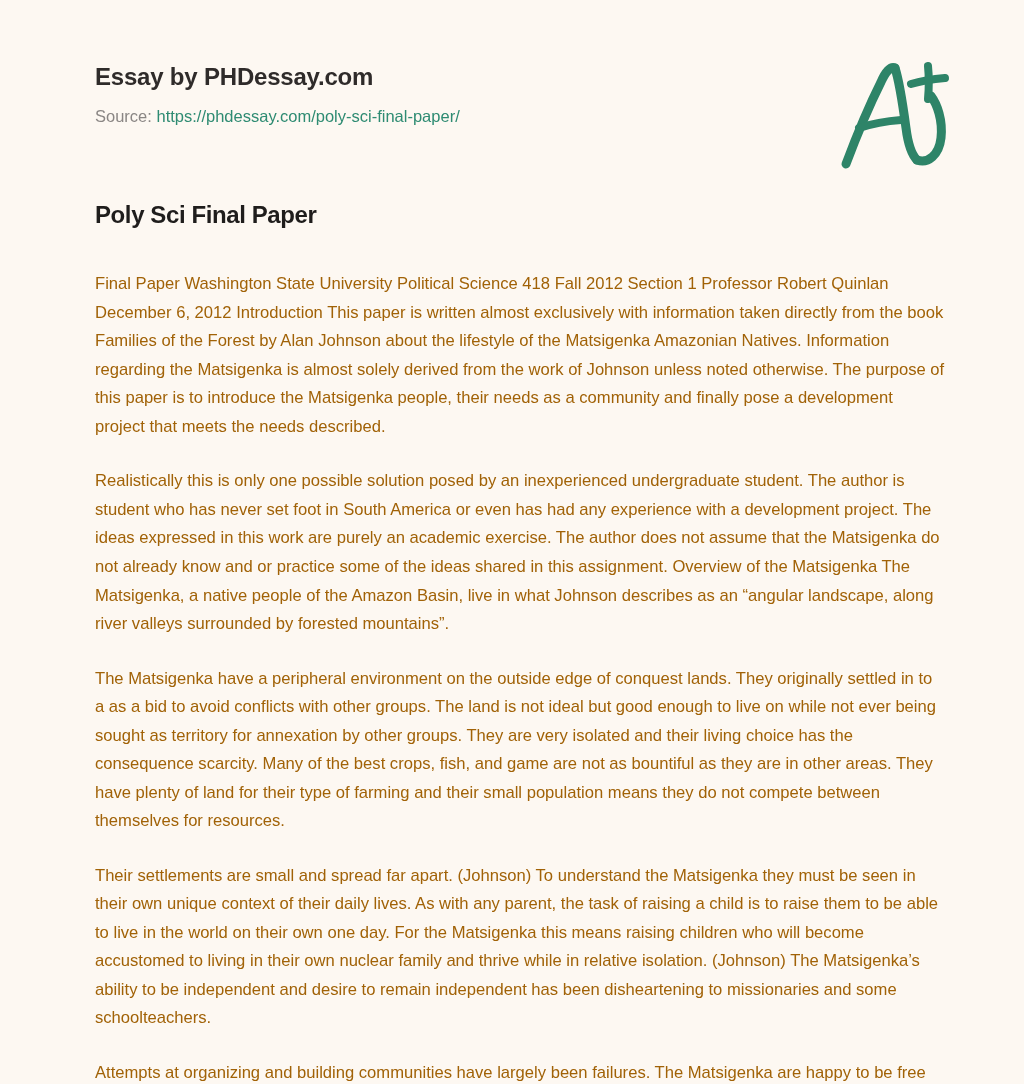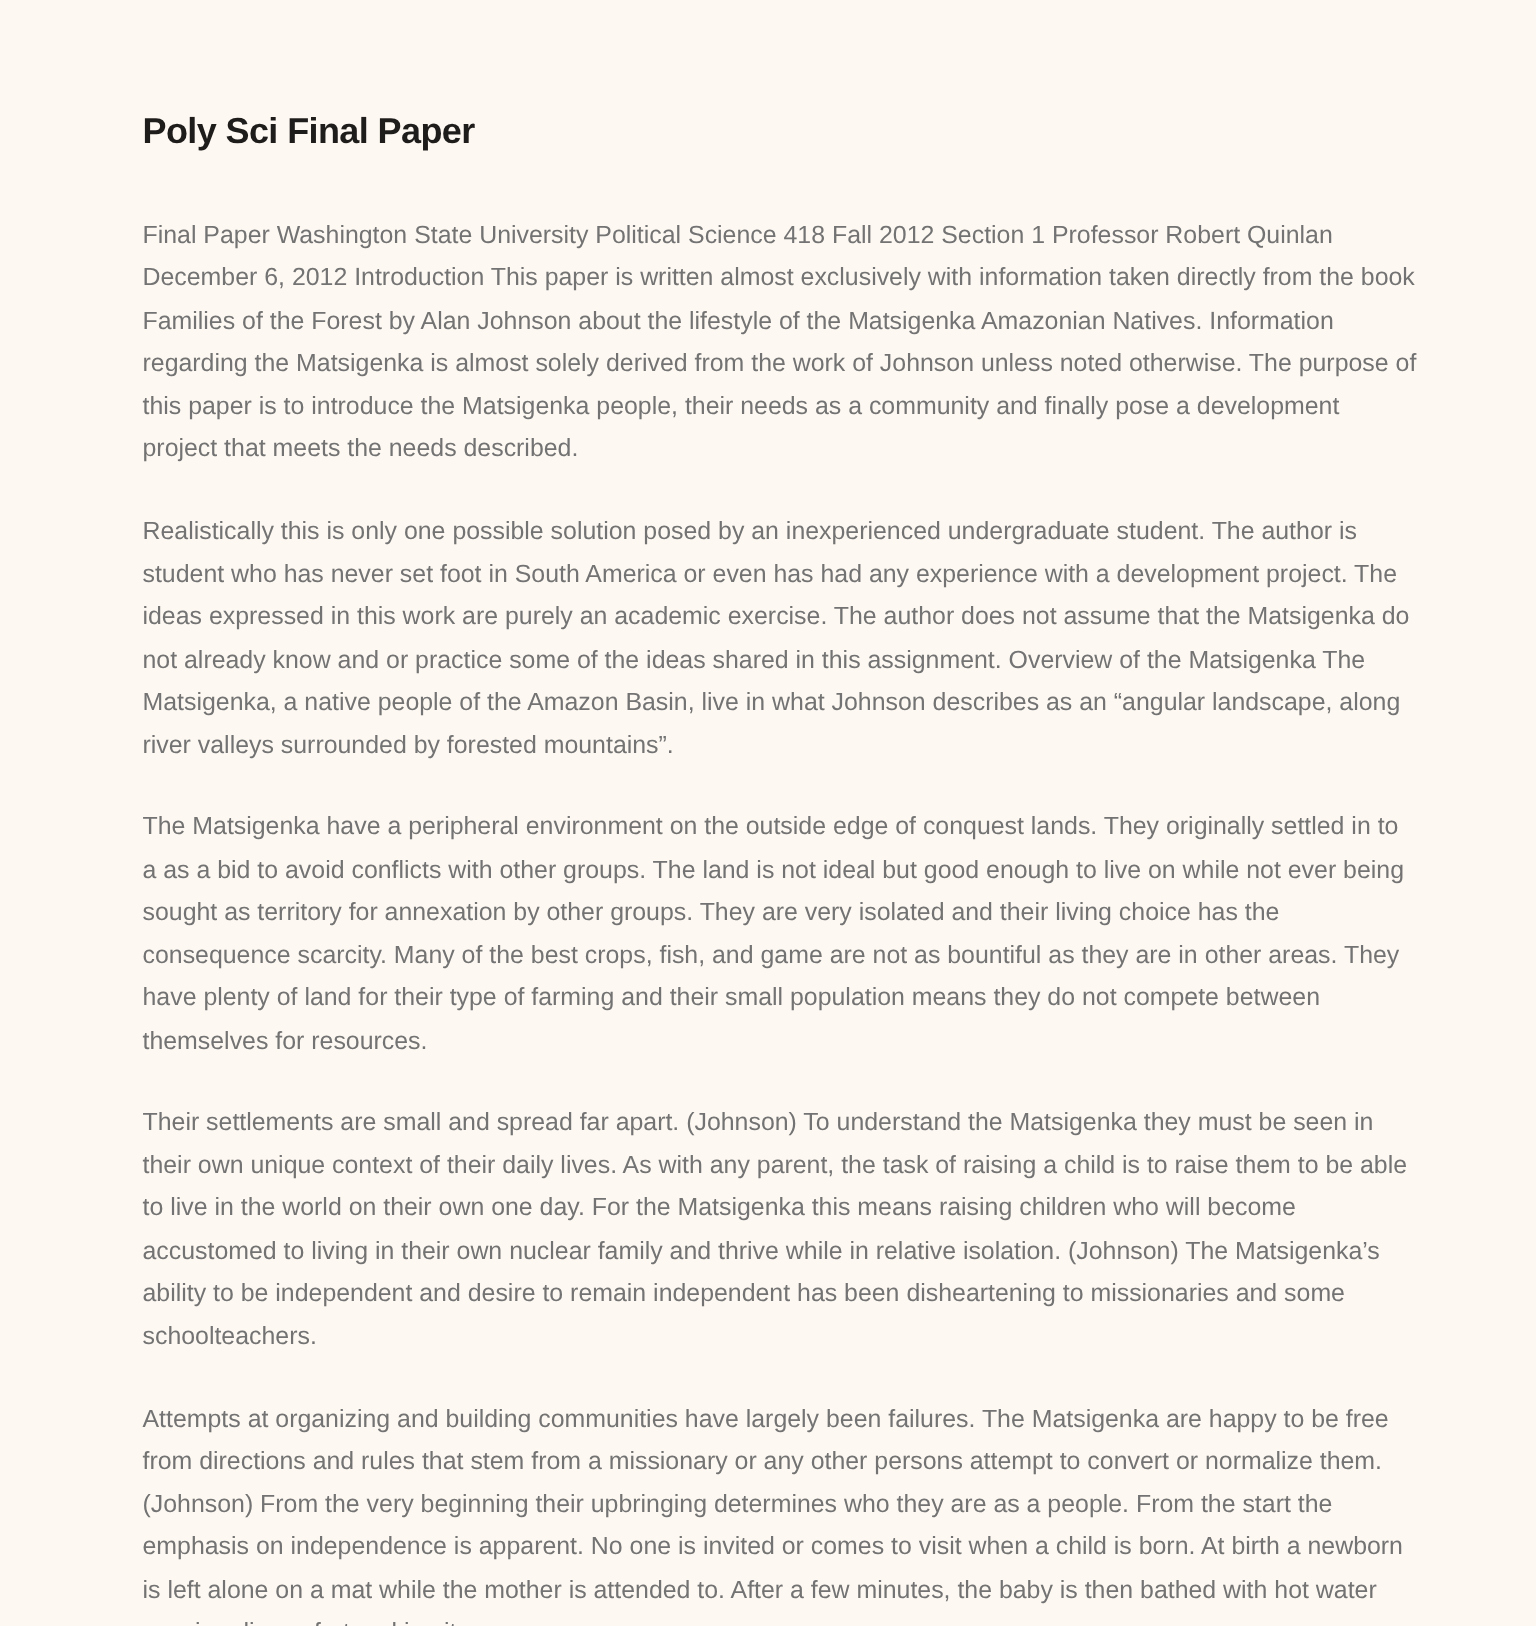--- a/index.html
+++ b/index.html
@@ -74,29 +74,56 @@
   }
 
   
   .body-copy {
     padding-top: 40px;
   }
   .body-copy p {
     margin: 0 0 26px 0;
     font-size: 16.6px;
     line-height: 1.72;
-    color: #737373;
+    color: #a16207;
     text-align: left;
   }
 </style>
 </head>
 <body>
 
 <div class="page">
 
+  <div class="header">
+    <h1 class="brand-title">Essay by PHDessay.com</h1>
+
+    <div class="source-line">
+      <span class="source-label">Source:</span>
+      <a class="source-url" href="#">https://phdessay.com/poly-sci-final-paper/</a>
+    </div>
+
+    <div class="logo">
+      <svg viewBox="0 0 125 115" aria-hidden="true">
+        <g fill="none" stroke="#2e8468" stroke-linecap="round" stroke-linejoin="round">
+
+          <path d="M13 106 C 22 82, 36 48, 48 24 C 52 15, 57 8, 62 10" stroke-width="9"></path>
+
+          <path d="M62 10 C 66 22, 70 48, 73 70 C 75 86, 78 96, 84 102" stroke-width="9"></path>
+
+          <path d="M26 70 C 38 66, 54 63, 68 62" stroke-width="8"></path>
+
+          <path d="M84 102 C 95 106, 106 97, 108 80 C 110 62, 104 46, 98 38" stroke-width="9"></path>
+
+          <path d="M78 26 C 88 23, 101 21, 112 20" stroke-width="8"></path>
+
+          <path d="M95 8 C 96 18, 96 30, 95 41" stroke-width="8"></path>
+        </g>
+      </svg>
+    </div>
+  </div>
 
   <h2 class="doc-title">Poly Sci Final Paper</h2>
 
   <div class="body-copy">
     <p>Final Paper Washington State University Political Science 418 Fall 2012 Section 1 Professor Robert Quinlan December 6, 2012 Introduction This paper is written almost exclusively with information taken directly from the book Families of the Forest by Alan Johnson about the lifestyle of the Matsigenka Amazonian Natives. Information regarding the Matsigenka is almost solely derived from the work of Johnson unless noted otherwise. The purpose of this paper is to introduce the Matsigenka people, their needs as a community and finally pose a development project that meets the needs described.</p>
     <p>Realistically this is only one possible solution posed by an inexperienced undergraduate student. The author is student who has never set foot in South America or even has had any experience with a development project. The ideas expressed in this work are purely an academic exercise. The author does not assume that the Matsigenka do not already know and or practice some of the ideas shared in this assignment. Overview of the Matsigenka The Matsigenka, a native people of the Amazon Basin, live in what Johnson describes as an “angular landscape, along river valleys surrounded by forested mountains”.</p>
     <p>The Matsigenka have a peripheral environment on the outside edge of conquest lands. They originally settled in to a as a bid to avoid conflicts with other groups. The land is not ideal but good enough to live on while not ever being sought as territory for annexation by other groups. They are very isolated and their living choice has the consequence scarcity. Many of the best crops, fish, and game are not as bountiful as they are in other areas. They have plenty of land for their type of farming and their small population means they do not compete between themselves for resources.</p>
     <p>Their settlements are small and spread far apart. (Johnson) To understand the Matsigenka they must be seen in their own unique context of their daily lives. As with any parent, the task of raising a child is to raise them to be able to live in the world on their own one day. For the Matsigenka this means raising children who will become accustomed to living in their own nuclear family and thrive while in relative isolation. (Johnson) The Matsigenka’s ability to be independent and desire to remain independent has been disheartening to missionaries and some schoolteachers.</p>
     <p>Attempts at organizing and building communities have largely been failures. The Matsigenka are happy to be free from directions and rules that stem from a missionary or any other persons attempt to convert or normalize them. (Johnson) From the very beginning their upbringing determines who they are as a people. From the start the emphasis on independence is apparent. No one is invited or comes to visit when a child is born. At birth a newborn is left alone on a mat while the mother is attended to. After a few minutes, the baby is then bathed with hot water causing discomfort making it cry</p>
   </div>

